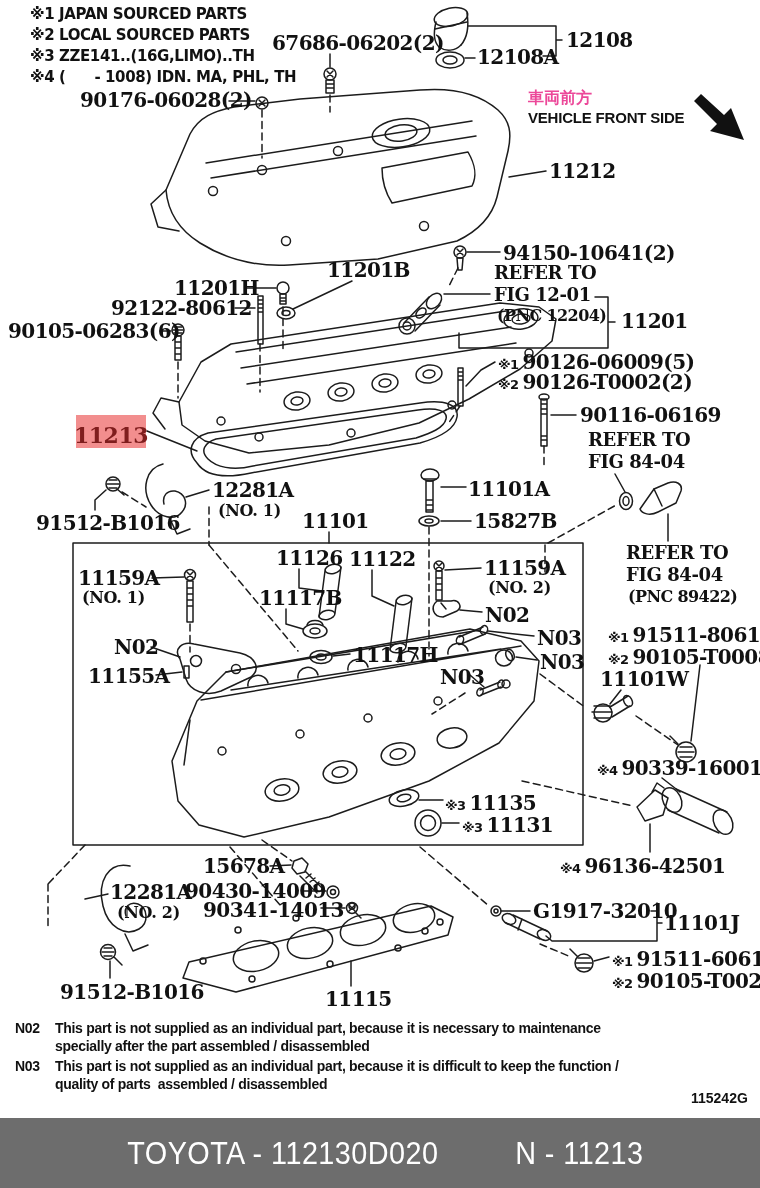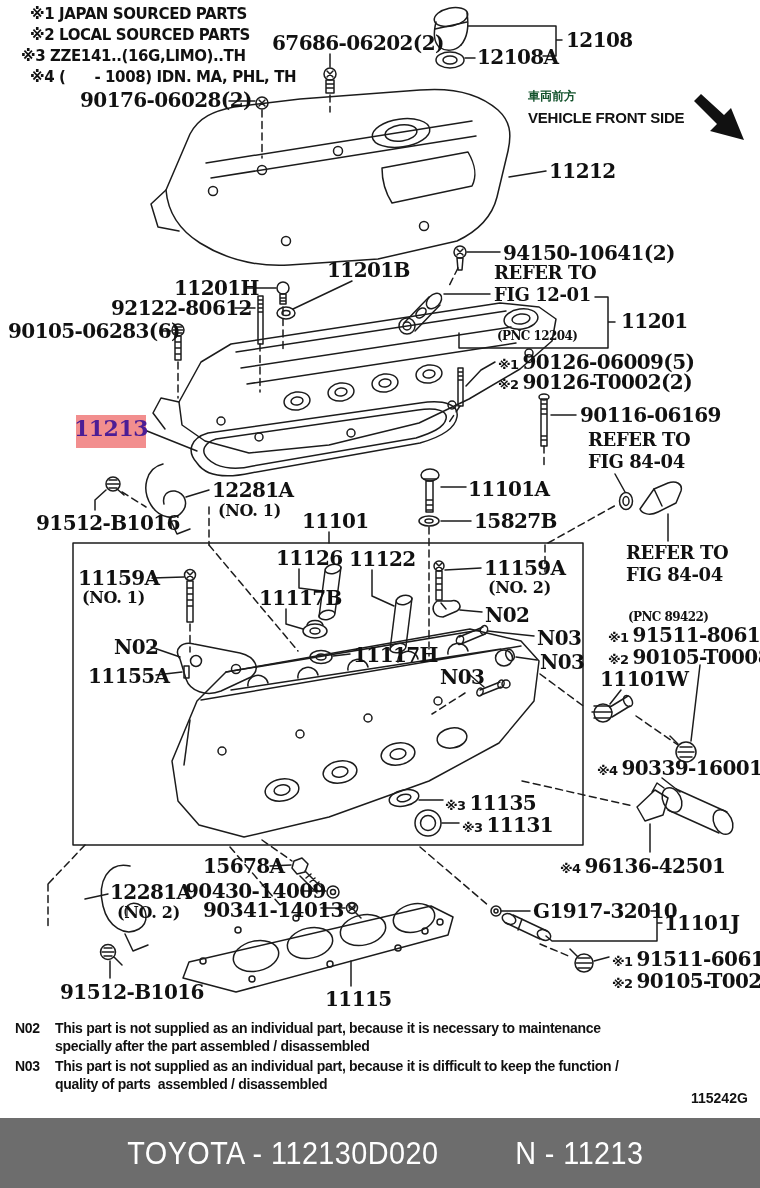--- a/index.html
+++ b/index.html
@@ -3,30 +3,30 @@
 <meta charset="utf-8">
 <style>
   html,body{margin:0;padding:0;background:#fff;}
   .page{position:relative;width:760px;height:1188px;background:#ffffff;overflow:hidden;
         font-family:"DejaVu Serif",serif;color:#111;}
   svg.art{position:absolute;left:0;top:0;}
   .lbl{position:absolute;font-weight:700;font-size:20px;line-height:1;letter-spacing:-0.6px;
        white-space:pre;color:#111;}
   .sm{font-size:16px;letter-spacing:-0.3px;}
   .refer{font-size:18px;letter-spacing:-0.4px;}
-  .pnc{font-size:12px;margin-top:22px;}
+  .pnc{font-size:16px;}
   .pre{font-family:"DejaVu Sans",sans-serif;font-size:13px;font-weight:700;margin-right:4px;}
   .note{position:absolute;font-family:"DejaVu Sans",sans-serif;font-weight:700;font-size:15px;
         letter-spacing:-0.4px;white-space:pre;color:#111;line-height:1;}
-  .dir-jp{position:absolute;font-family:"DejaVu Sans",sans-serif;font-weight:700;font-size:12px;color:#14532d;line-height:1;}
+  .dir-jp{position:absolute;font-family:"DejaVu Sans",sans-serif;font-weight:700;font-size:16px;color:#ec4899;line-height:1;}
   .dir-en{position:absolute;font-family:"Liberation Sans",sans-serif;font-weight:700;font-size:15px;
           letter-spacing:-0.2px;color:#111;line-height:1;}
   .hl{position:absolute;left:76px;top:415px;width:70px;height:33px;background:#f28e8e;
-      display:flex;align-items:flex-start;justify-content:center;font-weight:700;font-size:22px;
-      letter-spacing:-0.5px;color:#4c1d95;}
+      display:flex;align-items:flex-end;justify-content:center;font-weight:700;font-size:22px;
+      letter-spacing:-0.5px;color:#7f1d1d;}
   .fn{position:absolute;font-family:"Liberation Sans",sans-serif;font-weight:700;font-size:14px;
       letter-spacing:-0.3px;color:#111;line-height:1;white-space:pre;}
   .diagcode{position:absolute;left:691px;top:1091px;font-family:"Liberation Sans",sans-serif;
       font-weight:700;font-size:14px;color:#111;line-height:1;}
   .footer{position:absolute;left:0;top:1118px;width:760px;height:70px;background:#6d6d6d;
       display:flex;align-items:center;justify-content:center;gap:52px;}
   .footer span{color:#fff;font-family:"Liberation Sans",sans-serif;font-size:32px;font-weight:400;
       transform:scaleX(0.9);letter-spacing:0.5px;white-space:pre;}
 </style>
 </head>
@@ -341,21 +341,21 @@
       <path d="M85,845 L48,884 M48,884 L48,930"></path>
       <path d="M122,492 L146,507"></path>
     </g>
   </g>
 
   <polygon points="694,101 701,94 724,115 731,108 744,140 710,131 717,124" fill="#111" stroke="none"></polygon>
 </svg>
 
 <div class="note" style="left:30px;top:7px">※1 JAPAN SOURCED PARTS</div>
 <div class="note" style="left:30px;top:28px">※2 LOCAL SOURCED PARTS</div>
-<div class="note" style="left:21px;top:49px">※3 ZZE141..(16G,LIMO)..TH</div>
+<div class="note" style="left:30px;top:49px">※3 ZZE141..(16G,LIMO)..TH</div>
 <div class="note" style="left:30px;top:70px">※4 (      - 1008) IDN. MA, PHL, TH</div>
 
 <div class="dir-jp" style="left:528px;top:90px">車両前方</div>
 <div class="dir-en" style="left:528px;top:110px">VEHICLE FRONT SIDE</div>
 
 <div class="lbl" style="left:272px;top:33px">67686-06202(2)</div>
 <div class="lbl" style="left:566px;top:30px">12108</div>
 <div class="lbl" style="left:477px;top:47px">12108A</div>
 <div class="lbl" style="left:80px;top:90px">90176-06028(2)</div>
 <div class="lbl" style="left:549px;top:161px">11212</div>

